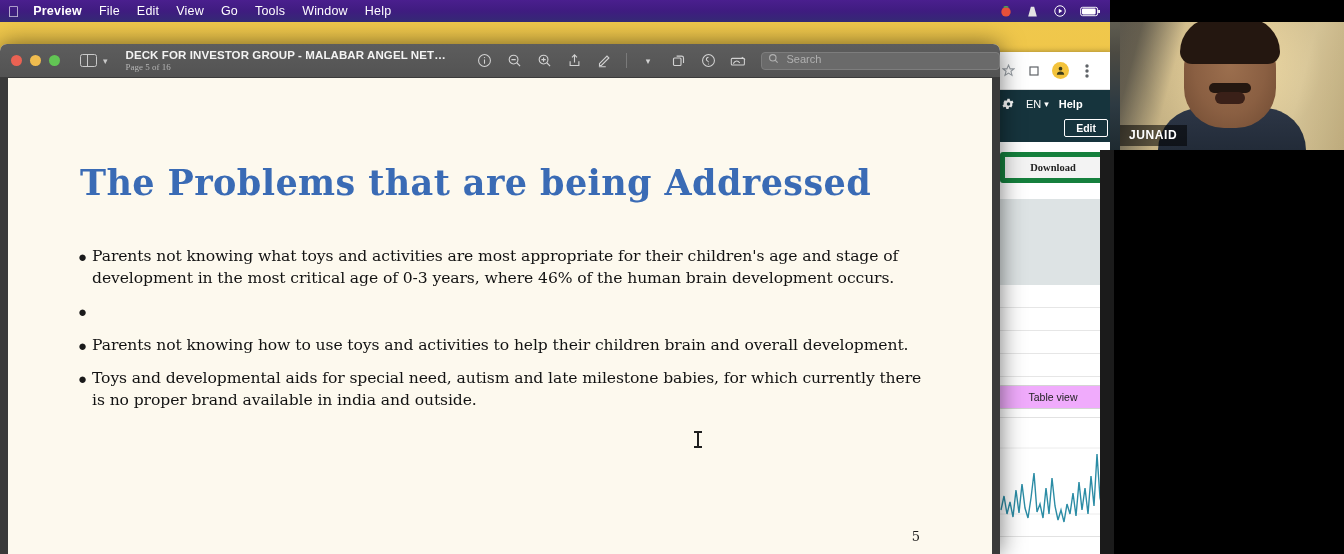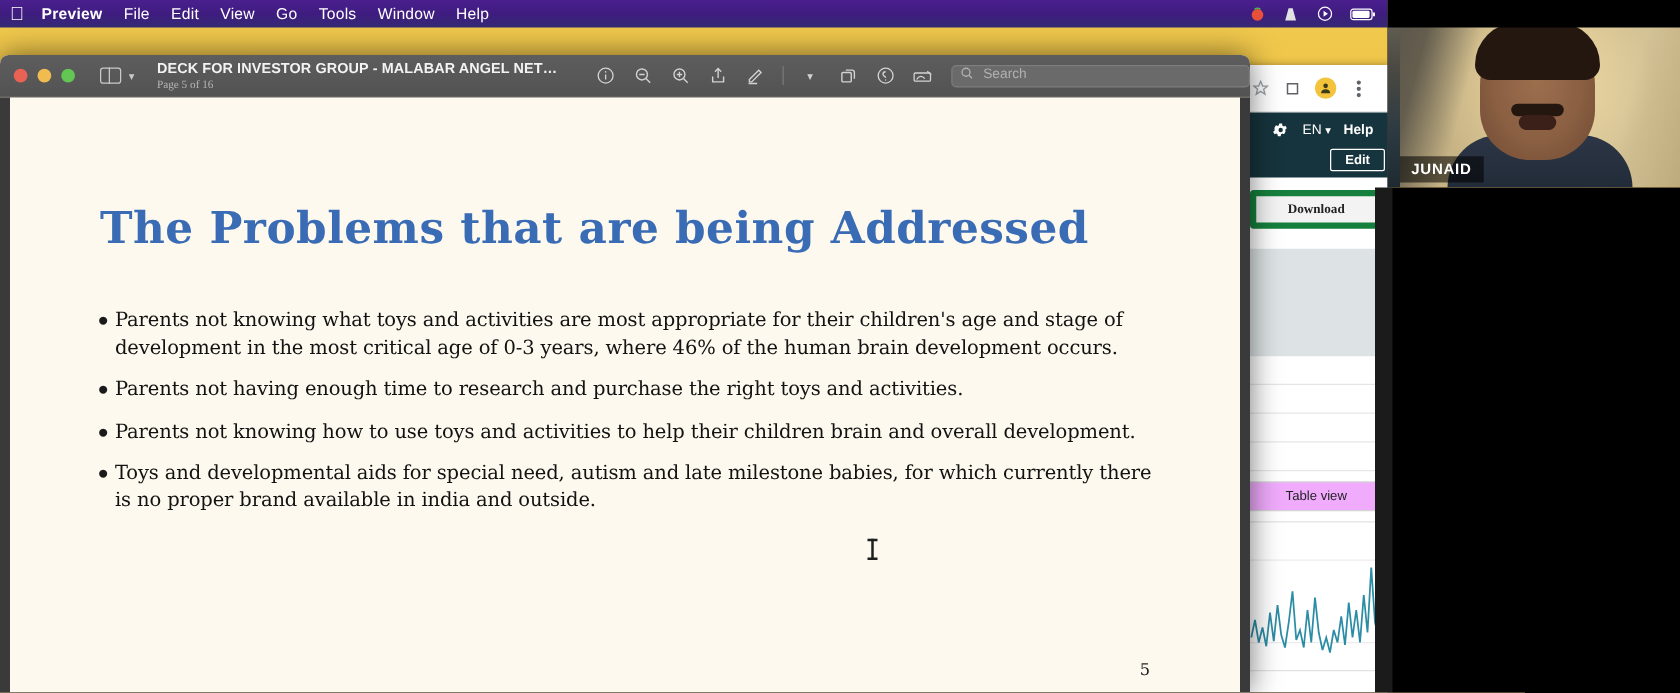--- a/index.html
+++ b/index.html
@@ -122,21 +122,21 @@
     box-shadow: -1px 0 6px rgba(0,0,0,.35);
     z-index: 20;
   }
   .chrome-toolbar {
     height: 38px; background: #ffffff;
     display: flex; align-items: center; gap: 10px; padding-left: 8px;
     border-bottom: 1px solid #e0e0e0;
   }
   .ci { width: 16px; height: 16px; display:flex; align-items:center; justify-content:center; color:#5f6368; font-size:13px; }
   .avatar-chip { width:17px;height:17px;border-radius:50%;background:#f3c33c; display:flex;align-items:center;justify-content:center; }
-  .app-header { background: #16343d; height: 52px; position: relative; padding-left: 16px; }
+  .app-header { background: #16343d; height: 52px; position: relative; }
   .app-header-row {
     display:flex; align-items:center; gap:10px; height:28px; padding-left:8px;
     color:#fff; font-size: 11px;
   }
   .edit-btn {
     position:absolute; right: 6px; bottom: 5px;
     border:1px solid #ffffff; color:#fff; font-size:10.5px;
     padding: 2px 11px; border-radius: 2px; font-weight: bold;
   }
   .panel-white { background:#fff; padding: 10px 8px; }
@@ -370,21 +370,20 @@
       <div class="pdf-page">
         <div class="slide-title">The Problems that are being Addressed</div>
 
         <div class="bullets">
           <div class="bullet">
             <span class="bullet-dot">●</span>
             <span class="bullet-text">Parents not knowing what toys and activities are most appropriate for their children's age and stage of development in the most critical age of 0-3 years, where 46% of the human brain development occurs.</span>
           </div>
           <div class="bullet" style="margin-top:12px;">
             <span class="bullet-dot">●</span>
-            <span class="bullet-text">Parents not having enough time to research and purchase the right toys and activities.</span>
           </div>
           <div class="bullet" style="margin-top:12px;">
             <span class="bullet-dot">●</span>
             <span class="bullet-text">Parents not knowing how to use toys and activities to help their children brain and overall development.</span>
           </div>
           <div class="bullet" style="margin-top:12px;">
             <span class="bullet-dot">●</span>
             <span class="bullet-text">Toys and developmental aids for special need, autism and late milestone  babies, for which currently there is no proper brand available in india and outside.</span>
           </div>
         </div>

